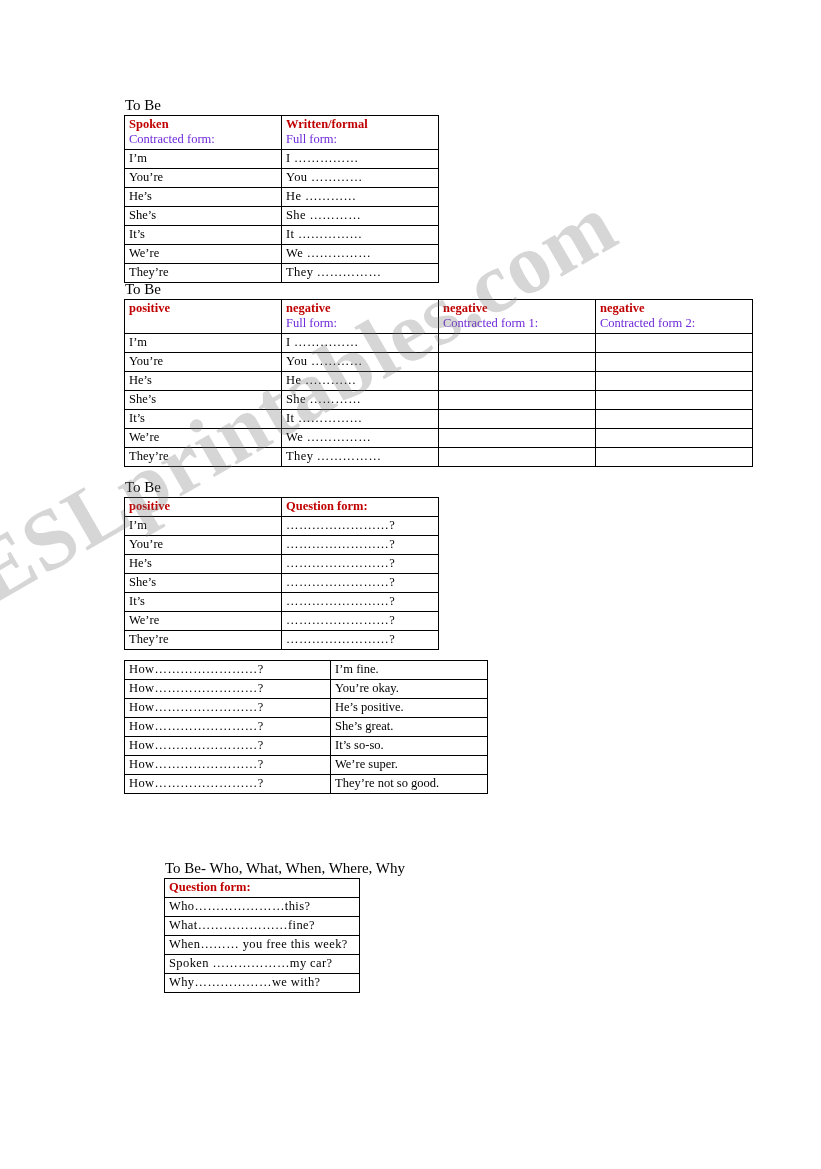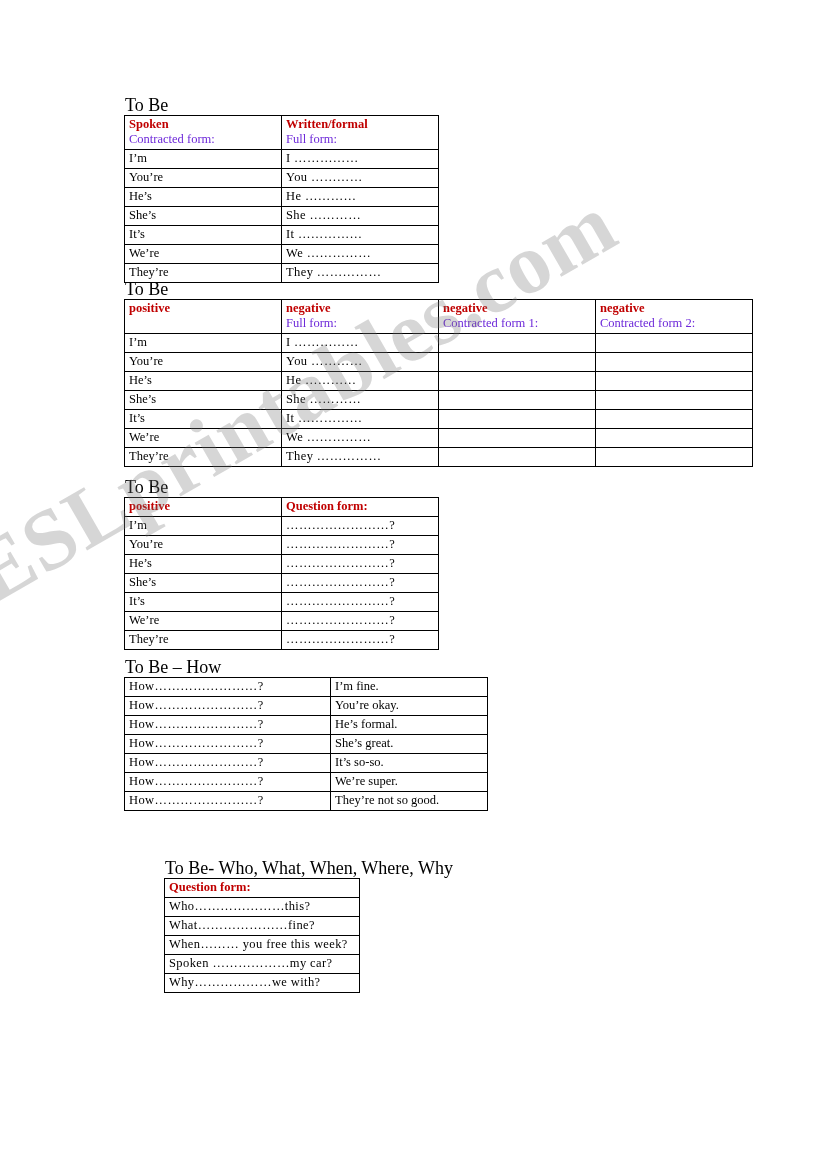--- a/index.html
+++ b/index.html
@@ -38,21 +38,21 @@
     letter-spacing: 1px;
     white-space: nowrap;
     text-align: center;
     line-height: 1;
   }
   .block {
     position: absolute;
     z-index: 2;
   }
   .block-title {
-    font-size: 18px;
+    font-size: 15px;
     line-height: 14px;
     margin-bottom: 3px;
     padding-left: 1px;
   }
   table.grid {
     border-collapse: collapse;
     table-layout: fixed;
     background: transparent;
   }
   table.grid td {
@@ -256,34 +256,33 @@
       </tr>
       <tr>
         <td class="c1">They’re</td>
         <td class="c2 dots">……………………?</td>
       </tr>
     </tbody>
       </table>
   </div>
 
   <div class="block b4" style="left:124px; top:660px;">
-    <div class="block-title">To Be – How</div>
     <table class="grid">
       <tbody>
       <tr>
         <td class="c1 dots">How……………………?</td>
         <td class="c2">I’m fine.</td>
       </tr>
       <tr>
         <td class="c1 dots">How……………………?</td>
         <td class="c2">You’re okay.</td>
       </tr>
       <tr>
         <td class="c1 dots">How……………………?</td>
-        <td class="c2">He’s formal.</td>
+        <td class="c2">He’s positive.</td>
       </tr>
       <tr>
         <td class="c1 dots">How……………………?</td>
         <td class="c2">She’s great.</td>
       </tr>
       <tr>
         <td class="c1 dots">How……………………?</td>
         <td class="c2">It’s so-so.</td>
       </tr>
       <tr>

